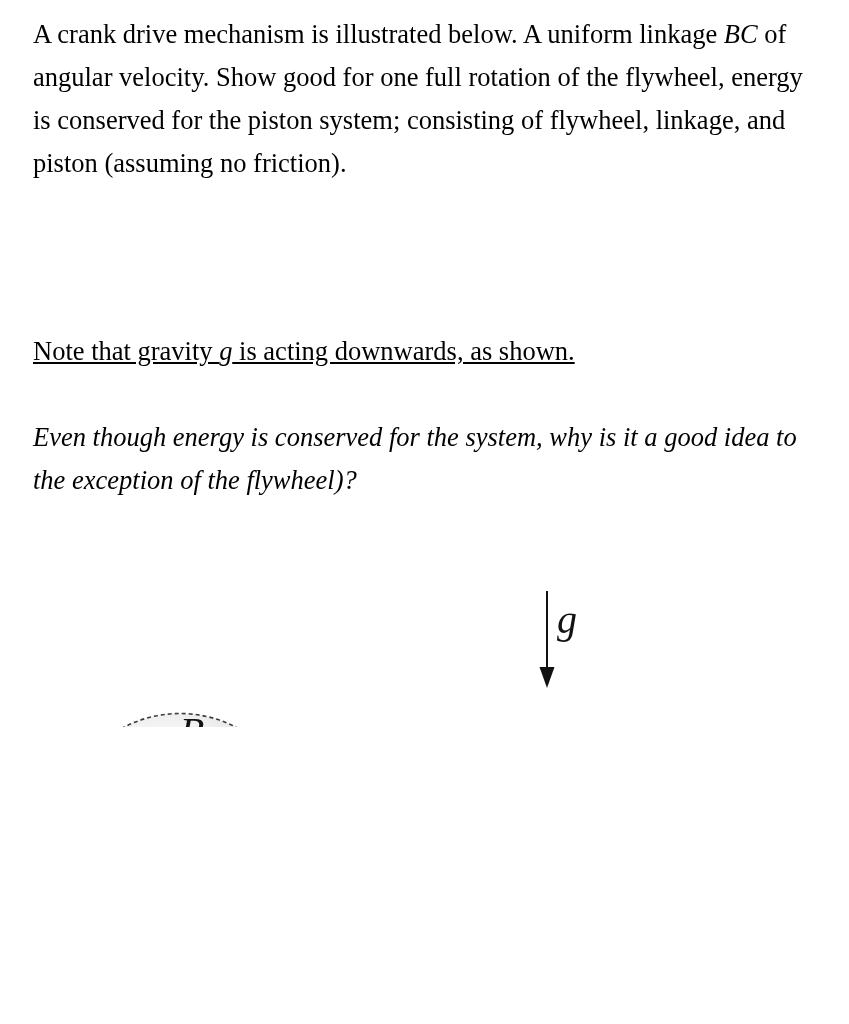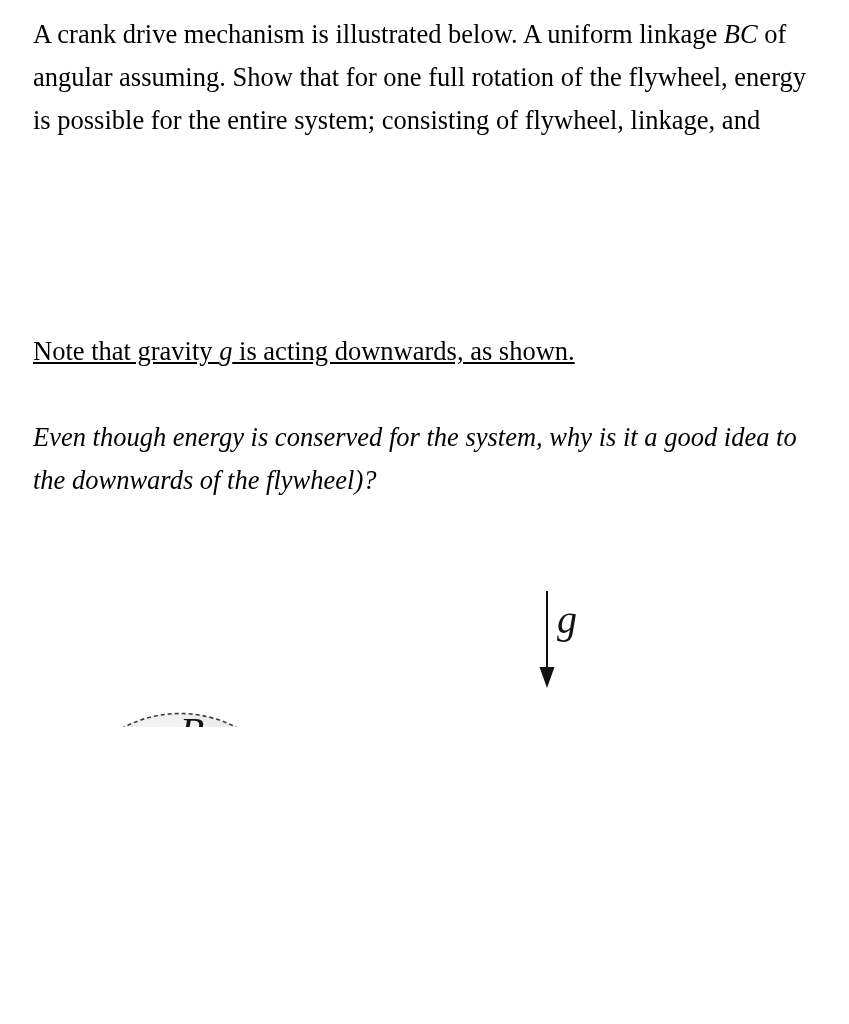--- a/index.html
+++ b/index.html
@@ -45,29 +45,30 @@
     background: linear-gradient(180deg, #ffffff 0%, #f4f4f4 55%, #e9e9e9 100%);
   }
 </style>
 </head>
 <body>
 
 <div class="page">
 
   <p class="para" id="para1">
       <span class="tline"><span>A crank drive mechanism is illustrated below. A uniform linkage </span><i>BC</i><span> of</span></span>
-      <span class="tline"><span>angular assuming. Show that for one full rotation of the flywheel, energy</span></span>
-      <span class="tline"><span>is possible for the entire system; consisting of flywheel, linkage, and</span></span>
+      <span class="tline"><span>angular velocity. Show good for one full rotation of the flywheel, energy</span></span>
+      <span class="tline"><span>is conserved for the piston system; consisting of flywheel, linkage, and</span></span>
+      <span class="tline"><span>piston (assuming no friction).</span></span>
     </p>
   <p class="para" id="para2">
       <span class="tline"><span>Note that gravity </span><i>g</i><span> is acting downwards, as shown.</span></span>
     </p>
   <p class="para" id="para3">
       <span class="tline"><span>Even though energy is conserved for the system, why is it a good idea to</span></span>
-      <span class="tline"><span>the downwards of the flywheel)?</span></span>
+      <span class="tline"><span>the exception of the flywheel)?</span></span>
     </p>
 
   <svg class="diagram-svg" viewBox="0 0 849 1024">
     <defs>
       <radialGradient id="flywheelGrad" cx="0.44" cy="0.38" r="0.72">
         <stop offset="0%" stop-color="#ffffff"></stop>
         <stop offset="45%" stop-color="#f4f4f4"></stop>
         <stop offset="78%" stop-color="#dcdcdc"></stop>
         <stop offset="100%" stop-color="#c2c2c2"></stop>
       </radialGradient>

